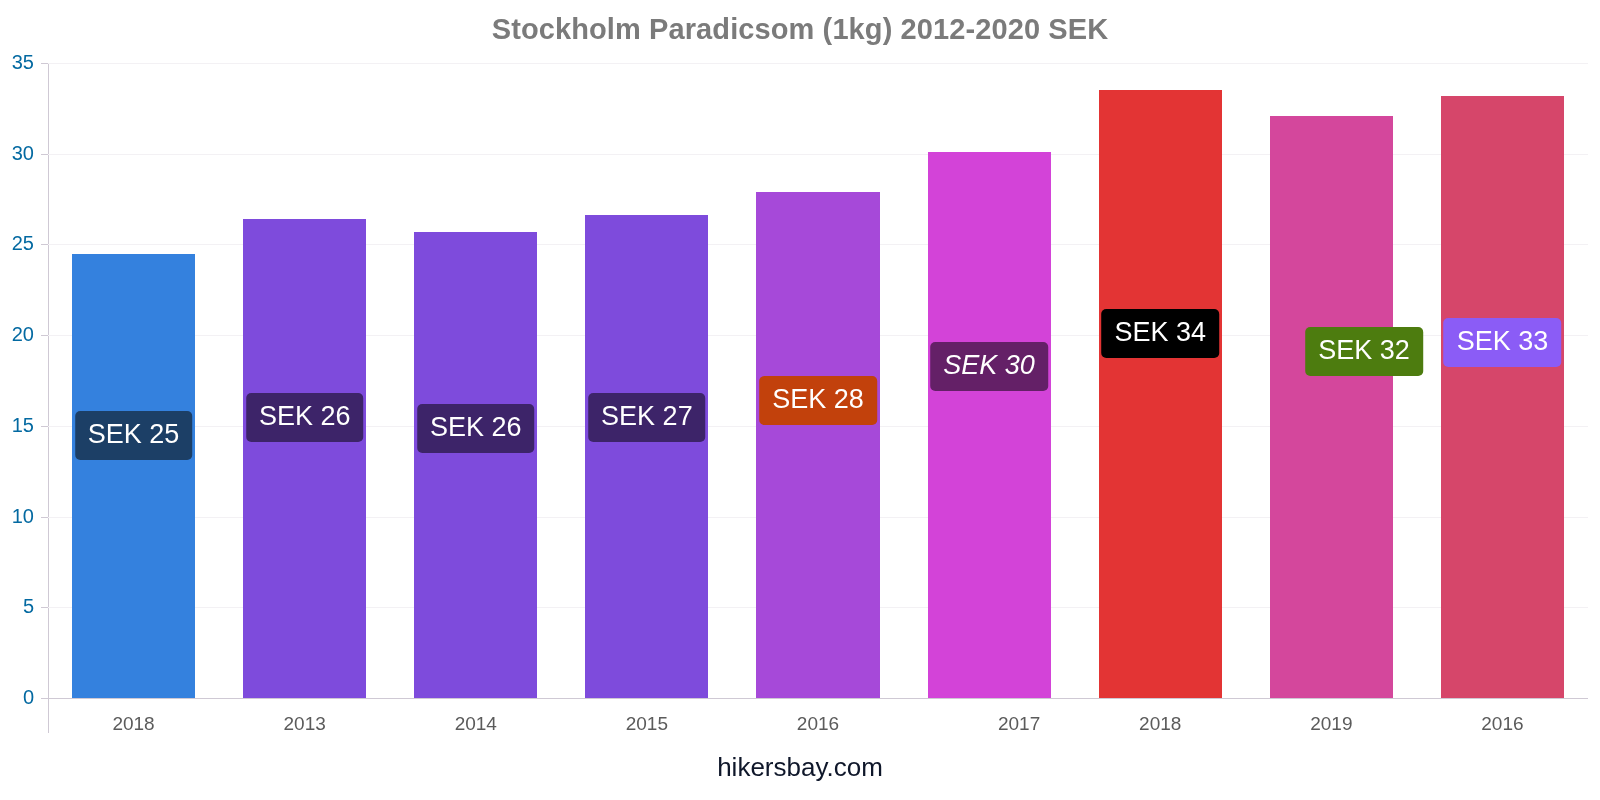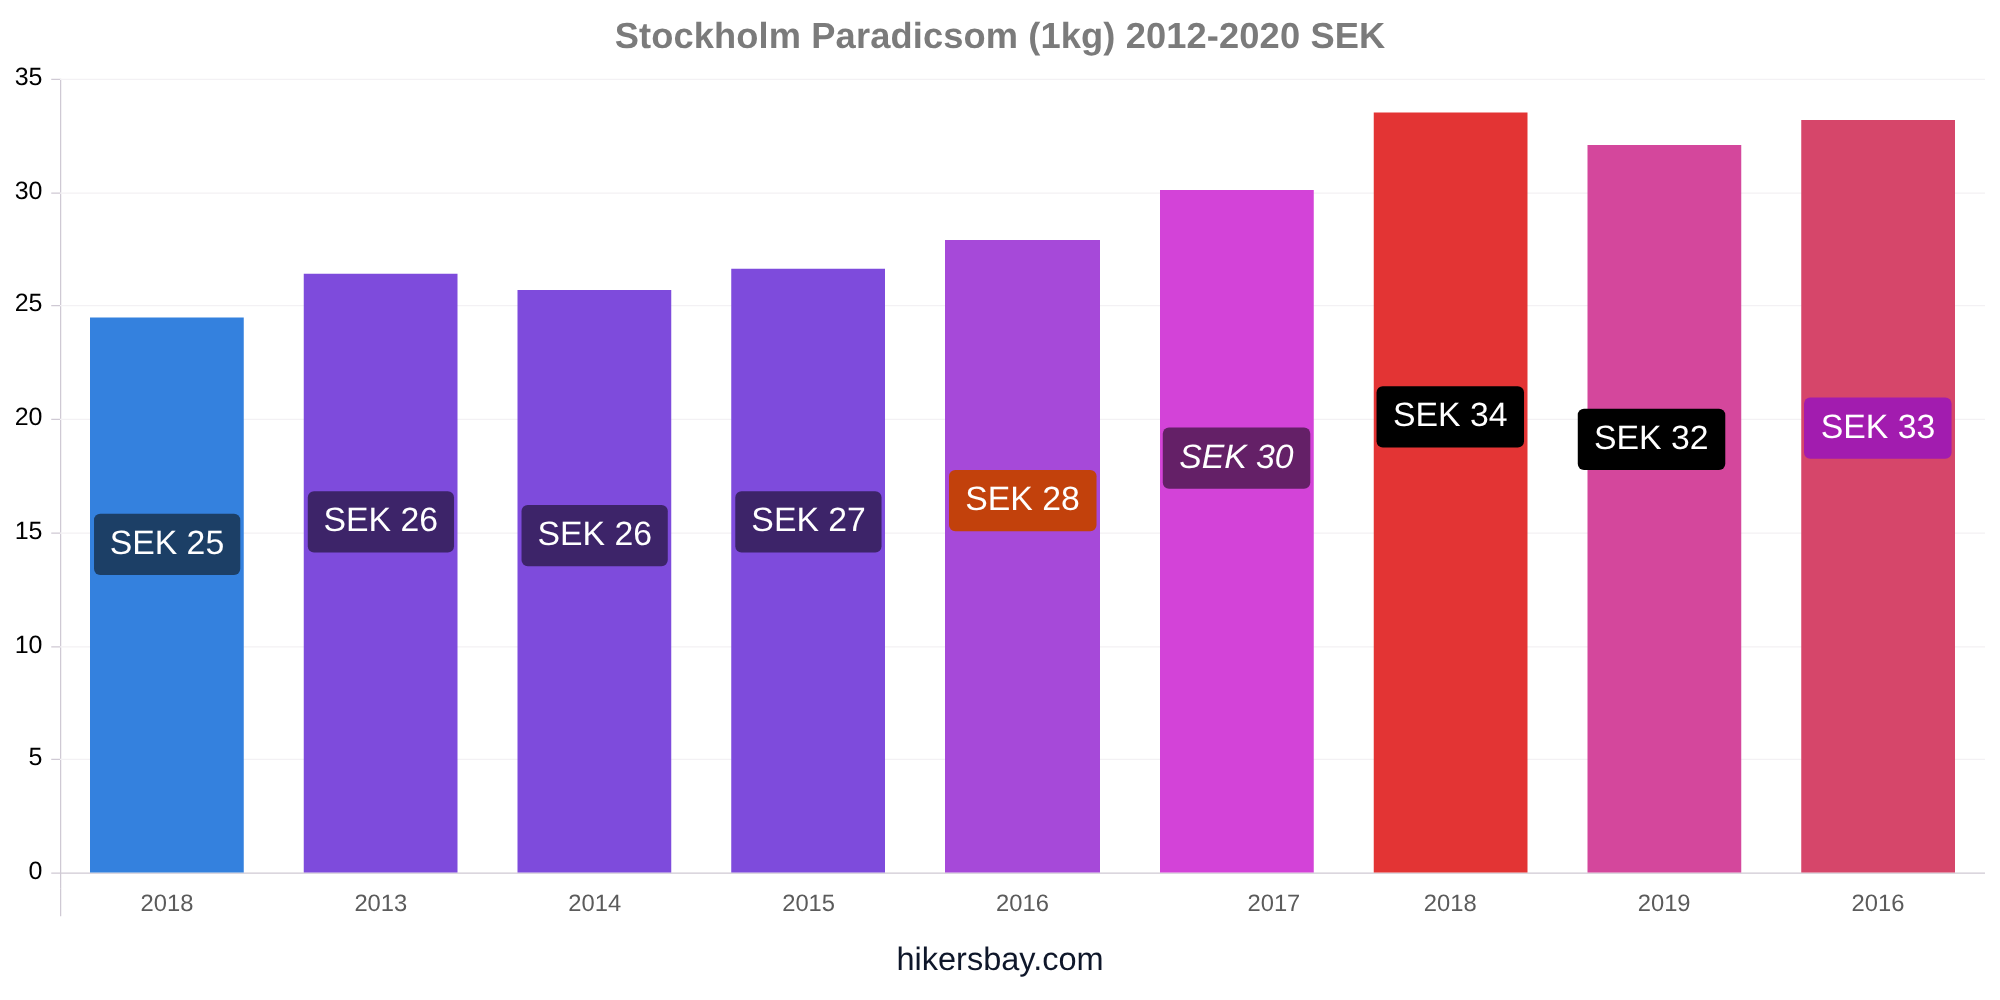--- a/index.html
+++ b/index.html
@@ -53,21 +53,21 @@
     top: 63px;
     width: 1px;
     height: 648px;
     background: #cfc9d4;
   }
 
   .y-tick-label {
     position: absolute;
     right: 1562px;   
     font-size: 20px;
-    color: #000000;
+    color: #0369a1;
     text-align: right;
     white-space: nowrap;
   }
 
   .y-tick-mark {
     position: absolute;
     width: 7px;
     height: 1px;
     background: #cfc9d4;
   }
@@ -172,22 +172,22 @@
       <div class="bar" title="SEK 33" style="left: 1440.84px; width: 123.2px; top: 95.6571px; height: 602.343px; background: rgb(214, 70, 106);"></div>
     </div>
   <div id="labels-layer">
       <div class="bar-label" style="left: 133.556px; top: 411px; background: rgb(28, 63, 102);">SEK 25</div>
       <div class="bar-label" style="left: 304.667px; top: 393px; background: rgb(61, 36, 105);">SEK 26</div>
       <div class="bar-label" style="left: 475.778px; top: 404px; background: rgb(61, 36, 105);">SEK 26</div>
       <div class="bar-label" style="left: 646.889px; top: 393px; background: rgb(61, 36, 105);">SEK 27</div>
       <div class="bar-label" style="left: 818px; top: 376px; background: #c2410c;">SEK 28</div>
       <div class="bar-label" style="left: 989.111px; top: 342px; background: rgb(100, 32, 103); font-style: italic;">SEK 30</div>
       <div class="bar-label" style="left: 1160.22px; top: 309px; background: #000000;">SEK 34</div>
-      <div class="bar-label" style="left: 1321px; top: 327px; background: #000000;">SEK 32</div>
-      <div class="bar-label" style="left: 1502.44px; top: 318px; background: #a21caf;">SEK 33</div>
+      <div class="bar-label" style="left: 1364px; top: 327px; background: #4d7c0f;">SEK 32</div>
+      <div class="bar-label" style="left: 1502.44px; top: 318px; background: #8b5cf6;">SEK 33</div>
     </div>
   <div id="x-ticks">
       <div class="x-tick-label" style="left: 133.556px;">2018</div>
       <div class="x-tick-label" style="left: 304.667px;">2013</div>
       <div class="x-tick-label" style="left: 475.778px;">2014</div>
       <div class="x-tick-label" style="left: 646.889px;">2015</div>
       <div class="x-tick-label" style="left: 818px;">2016</div>
       <div class="x-tick-label" style="left: 989.111px; margin-left: 30px;">2017</div>
       <div class="x-tick-label" style="left: 1160.22px;">2018</div>
       <div class="x-tick-label" style="left: 1331.33px;">2019</div>

